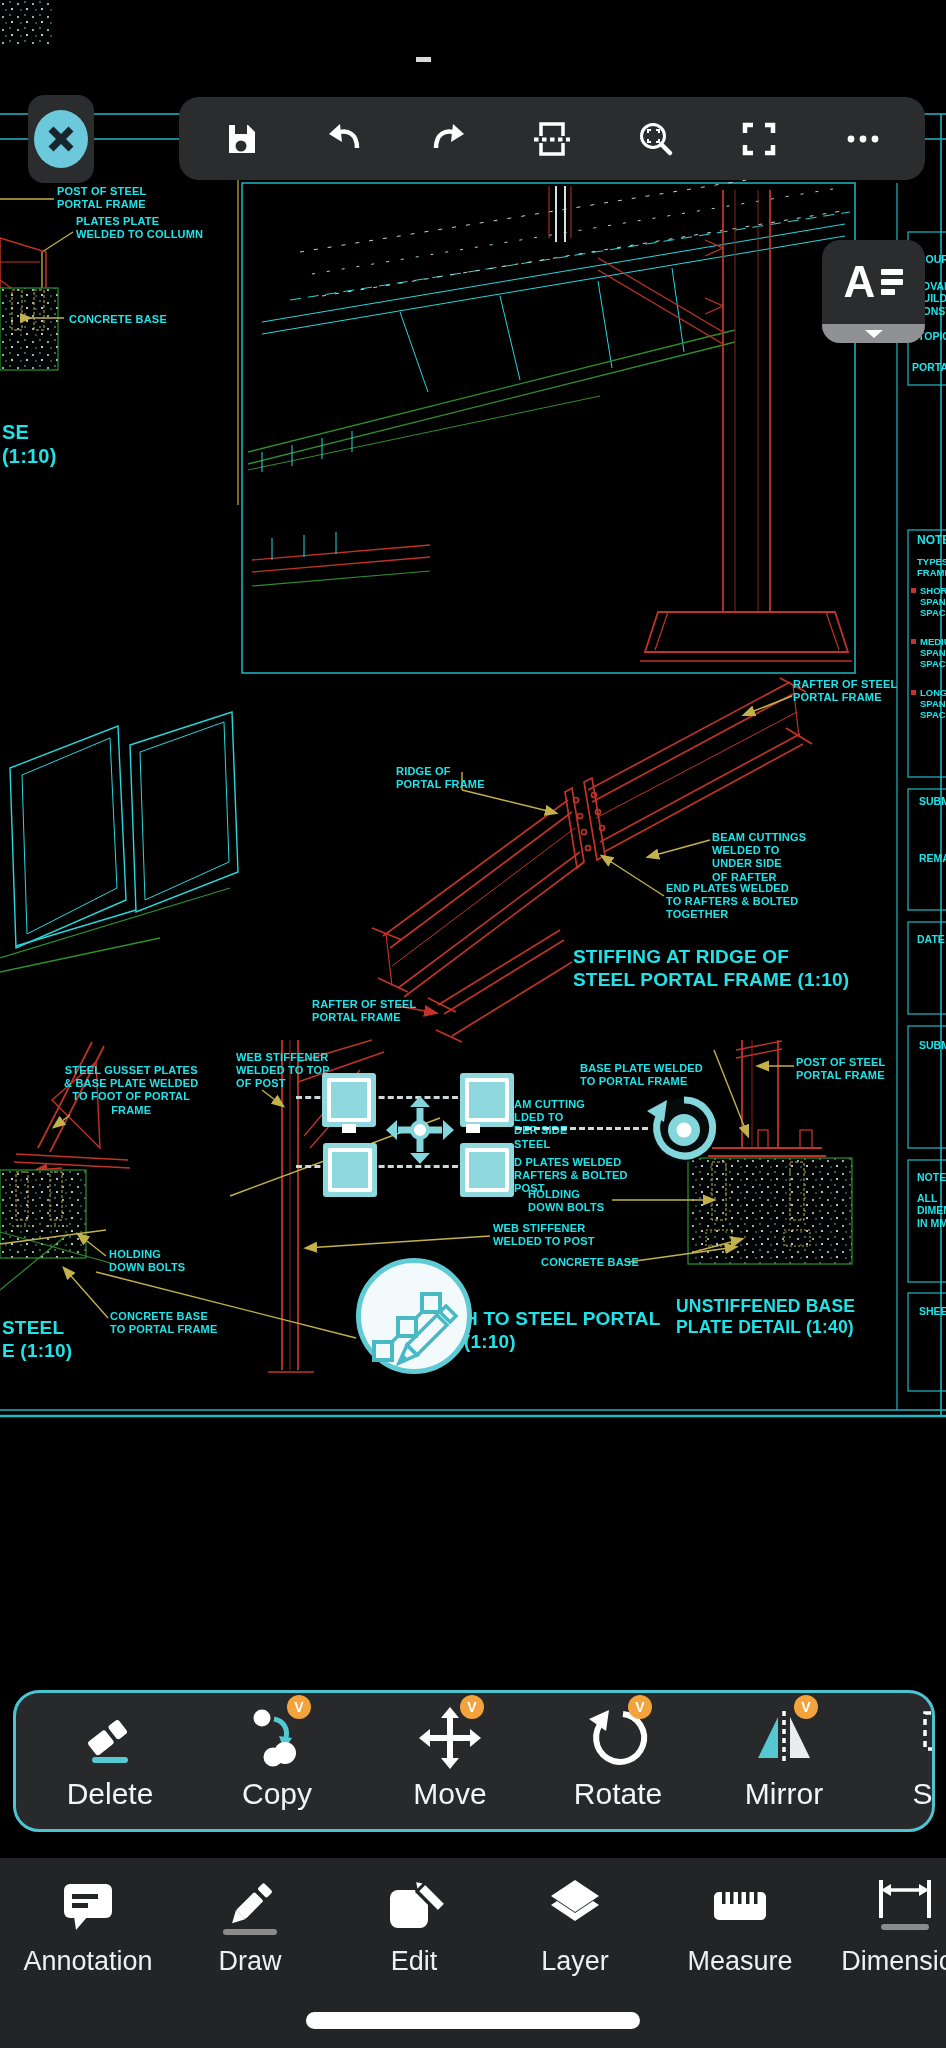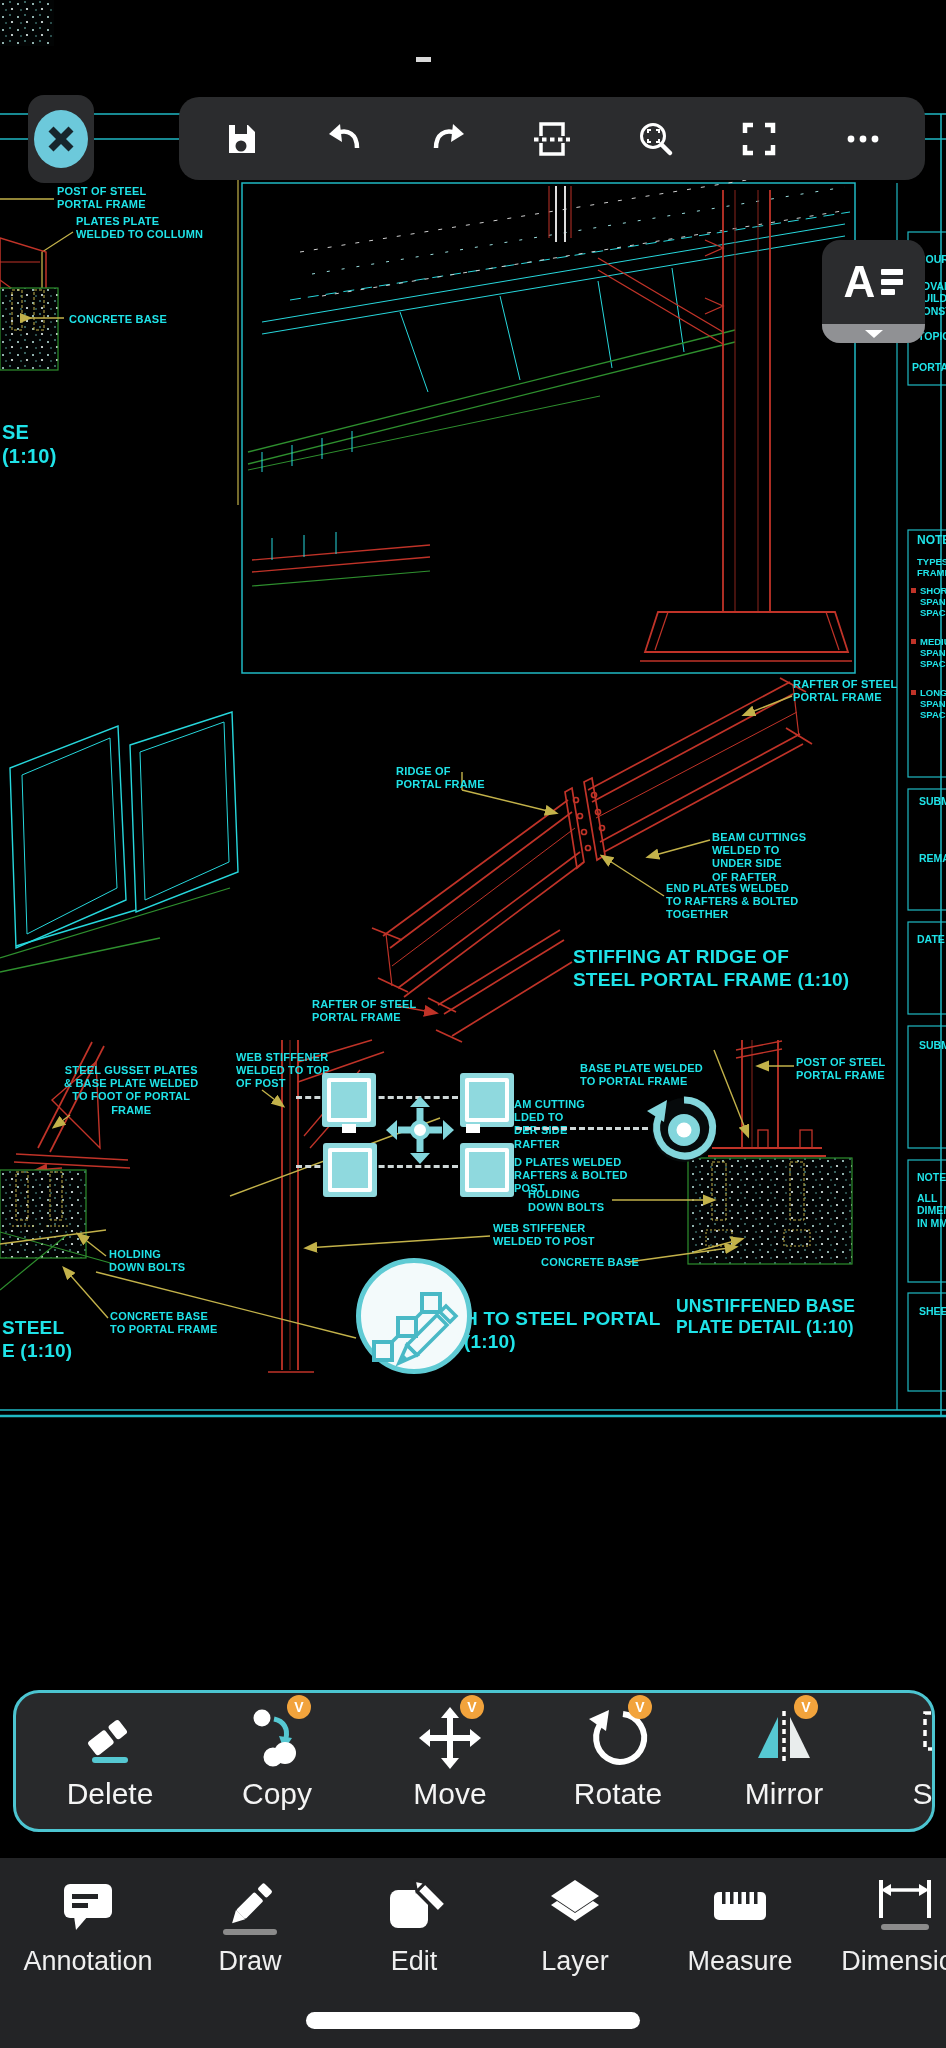--- a/index.html
+++ b/index.html
@@ -306,39 +306,39 @@
 &amp; BASE PLATE WELDED
 TO FOOT OF PORTAL
 FRAME</div>
       <div class="cad-label" style="left: 580px; top: 1035px; margin-top: 27px;">BASE PLATE WELDED
 TO PORTAL FRAME</div>
       <div class="cad-label" style="left: 796px; top: 1056px;">POST OF STEEL
 PORTAL FRAME</div>
       <div class="cad-label" style="left: 514px; top: 1098px;">AM CUTTING
 LDED TO
 DER SIDE
-RAFTER</div>
+STEEL</div>
       <div class="cad-label" style="left: 514px; top: 1156px;">D PLATES WELDED
 RAFTERS &amp; BOLTED
 POST</div>
       <div class="cad-label" style="left: 528px; top: 1188px;">HOLDING
 DOWN BOLTS</div>
       <div class="cad-label" style="left: 493px; top: 1222px;">WEB STIFFENER
 WELDED TO POST</div>
       <div class="cad-label" style="left: 541px; top: 1256px;">CONCRETE BASE</div>
       <div class="cad-label" style="left: 109px; top: 1248px;">HOLDING
 DOWN BOLTS</div>
       <div class="cad-label" style="left: 110px; top: 1310px;">CONCRETE BASE
 TO PORTAL FRAME</div>
       <div class="cad-label" style="left: 2px; top: 1317px; font-size: 19px;">STEEL
 E (1:10)</div>
       <div class="cad-label" style="left: 464px; top: 1308px; font-size: 19px;">H TO STEEL PORTAL
 (1:10)</div>
       <div class="cad-label" style="left: 676px; top: 1296px; font-size: 17.5px;">UNSTIFFENED BASE
-PLATE DETAIL (1:10)</div>
+PLATE DETAIL (1:40)</div>
     </div>
   <div id="panel-texts">
       <div class="panel-text" style="left: 918px; top: 253px;">COURSE</div>
       <div class="panel-text" style="left: 915px; top: 280px;">ADVANCED
 BUILDING
 CONSTRUCTION</div>
       <div class="panel-text" style="left: 918px; top: 330px;">TOPIC</div>
       <div class="panel-text" style="left: 912px; top: 361px;">PORTAL</div>
       <div class="panel-text" style="left: 917px; top: 533px; font-size: 12px;">NOTES</div>
       <div class="panel-text" style="left: 917px; top: 556px; font-size: 9.5px;">TYPES

